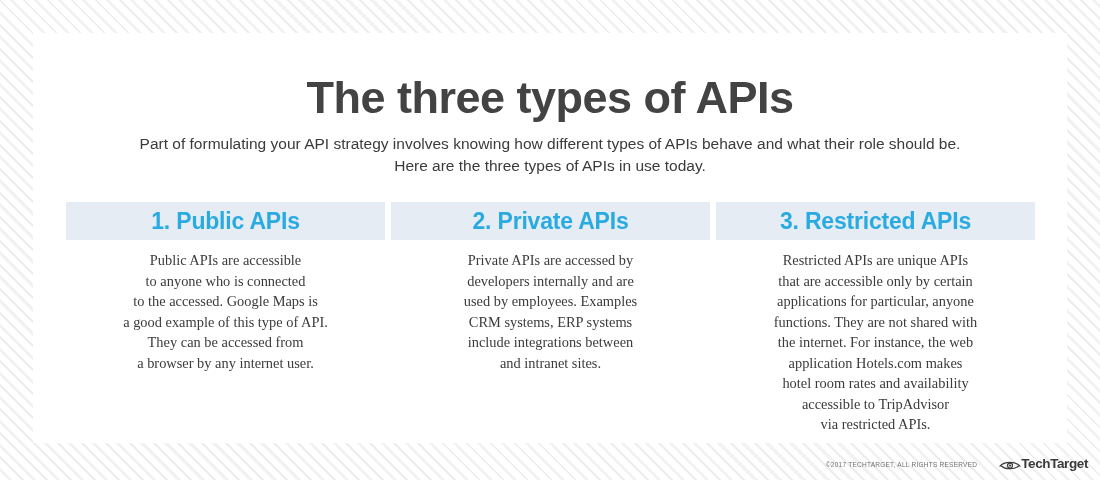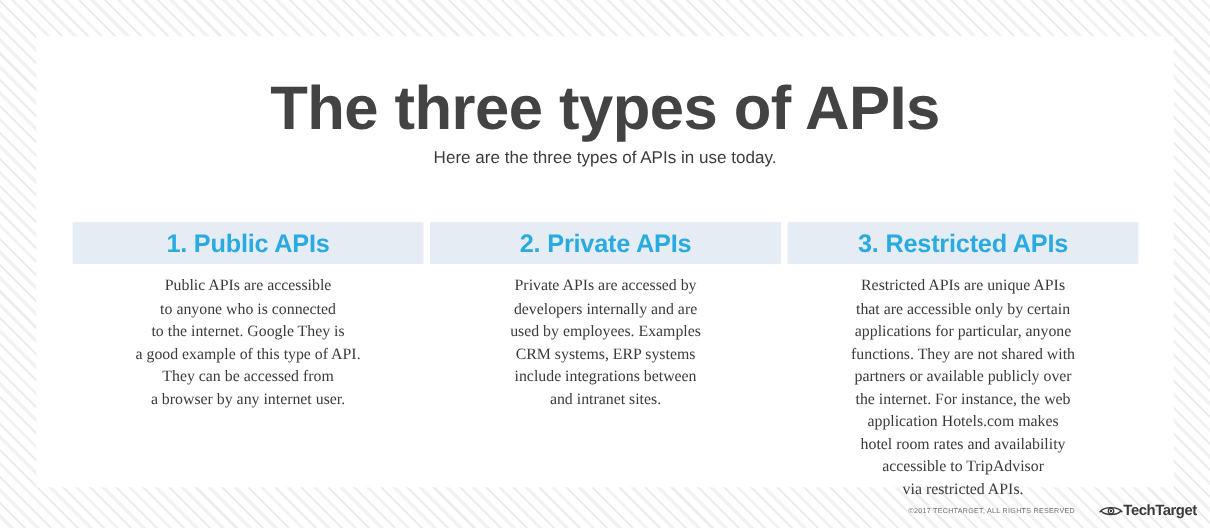--- a/index.html
+++ b/index.html
@@ -42,21 +42,21 @@
     width: 1034px;
     height: 410px;
     background: #ffffff;
   }
 
   
   .headline {
     margin: 0;
     padding-top: 39px;
     text-align: center;
-    font-size: 56px;
+    font-size: 45px;
     line-height: 52px;
     font-weight: bold;
     color: #434343;
     letter-spacing: -0.5px;
     font-family: "Liberation Sans", sans-serif;
   }
 
   .subhead {
     margin: 0;
     padding-top: 9px;
@@ -148,33 +148,34 @@
 </style>
 </head>
 <body>
 
 <div class="canvas">
   <div class="card">
 
     <h1 class="headline">The three types of APIs</h1>
 
     <p class="subhead">
+      <span class="line">Part of formulating your API strategy involves knowing how different types of APIs behave and what their role should be.</span>
       <span class="line">Here are the three types of APIs in use today.</span>
     </p>
 
     <div class="columns">
 
       <div class="column">
         <div class="col-header">
           <span class="col-title">1. Public APIs</span>
         </div>
         <div class="col-body">
           <span class="line">Public APIs are accessible</span>
           <span class="line">to anyone who is connected</span>
-          <span class="line">to the internet. Google They is</span>
+          <span class="line">to the accessed. Google Maps is</span>
           <span class="line">a good example of this type of API.</span>
           <span class="line">They can be accessed from</span>
           <span class="line">a browser by any internet user.</span>
         </div>
       </div>
 
       <div class="column">
         <div class="col-header">
           <span class="col-title">2. Private APIs</span>
         </div>
@@ -190,21 +191,20 @@
 
       <div class="column">
         <div class="col-header">
           <span class="col-title">3. Restricted APIs</span>
         </div>
         <div class="col-body">
           <span class="line">Restricted APIs are unique APIs</span>
           <span class="line">that are accessible only by certain</span>
           <span class="line">applications for particular, anyone</span>
           <span class="line">functions. They are not shared with</span>
-          <span class="line">partners or available publicly over</span>
           <span class="line">the internet. For instance, the web</span>
           <span class="line">application Hotels.com makes</span>
           <span class="line">hotel room rates and availability</span>
           <span class="line">accessible to TripAdvisor</span>
           <span class="line">via restricted APIs.</span>
         </div>
       </div>
 
     </div>
   </div>

